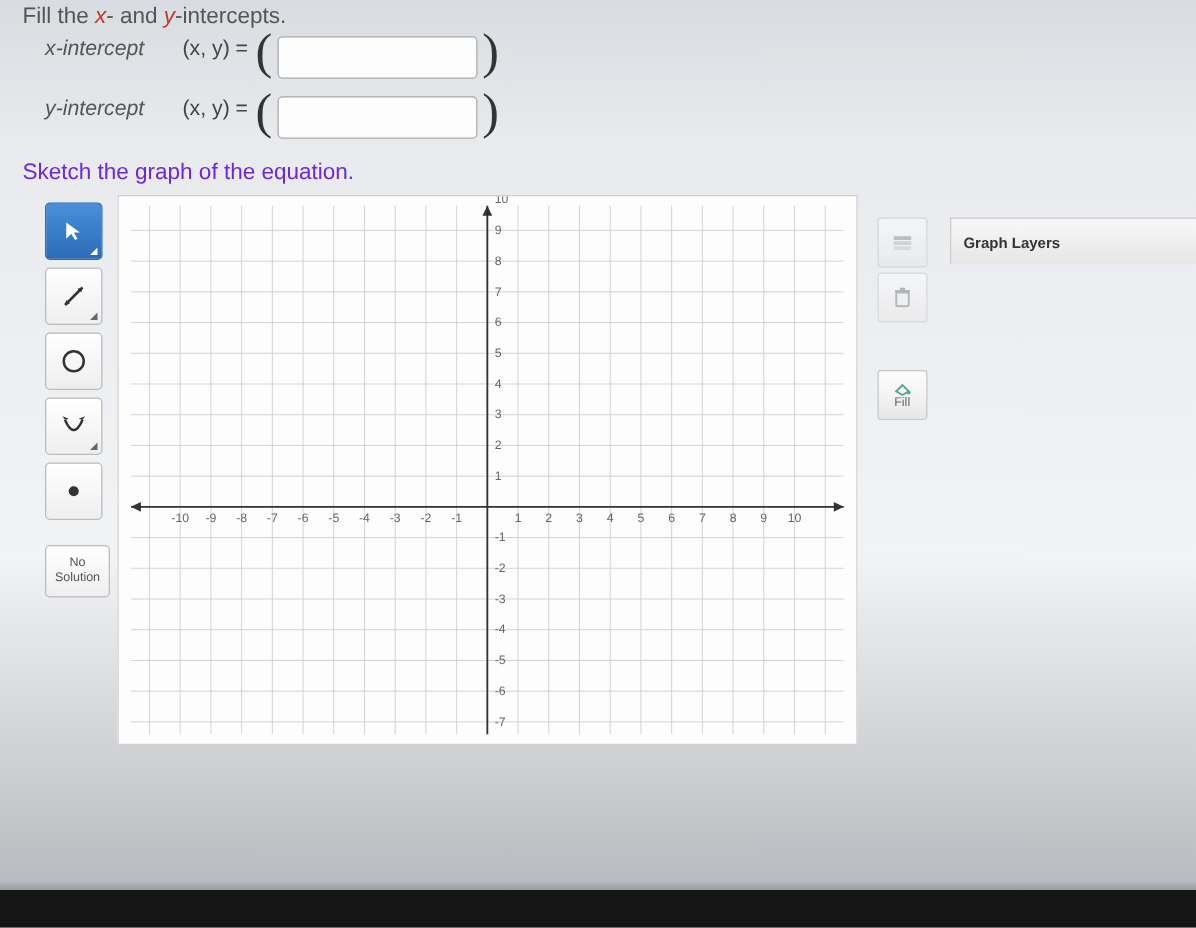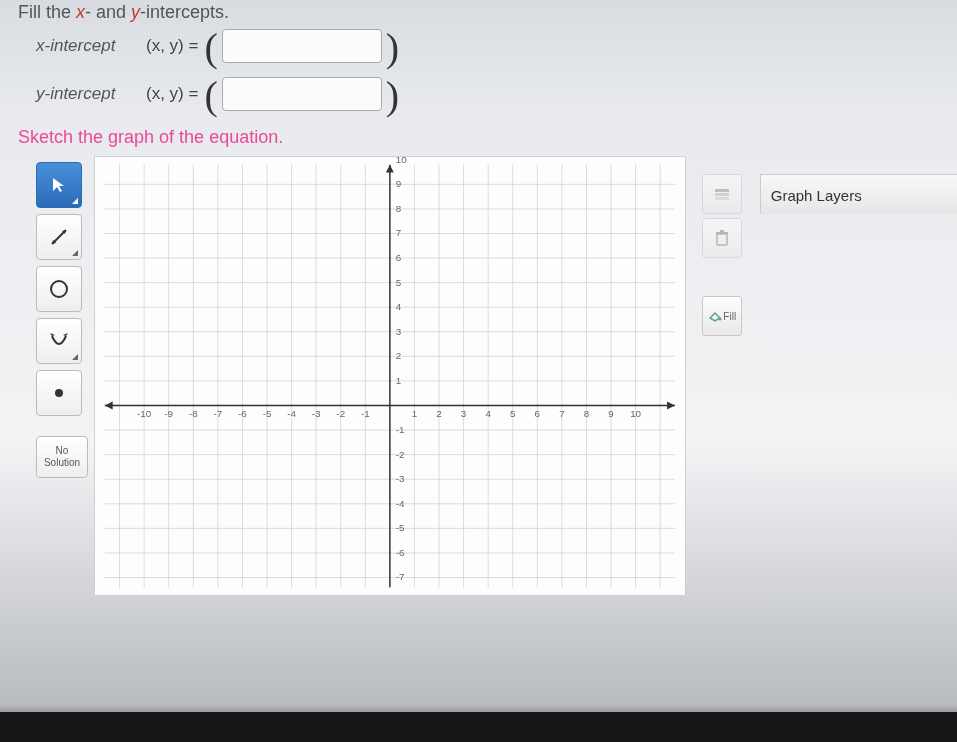--- a/index.html
+++ b/index.html
@@ -9,30 +9,30 @@
     width: 957px;
     height: 742px;
     overflow: hidden;
     color: #444;
     position: relative;
   }
   .content { padding: 0 0 0 18px; }
   .title-line { font-size: 18px; color: #555; margin-top: 2px; }
   .title-line .var { font-style: italic; color: #c0392b; }
   .equation { font-size: 18px; color: #c0392b; margin: 10px 0 18px 56px; font-style: italic; }
-  .intercept-row { display: flex; align-items: center; margin: 6px 0 14px 18px; font-size: 17px; }
+  .intercept-row { display: flex; align-items: flex-start; margin: 6px 0 14px 18px; font-size: 17px; }
   .intercept-row .lbl { font-style: italic; color: #555; width: 110px; }
   .intercept-row .xy { margin-right: 6px; }
   .paren { font-size: 40px; font-family: Georgia, serif; color: #333; line-height: 0.5; position: relative; top: 2px; }
   .answer-box {
     display: inline-block; width: 160px; height: 34px;
     border: 1px solid #aaa; border-radius: 4px; background: #fcfcfc;
     margin: 0 4px;
   }
-  .sketch-text { font-size: 18px; color: #ec4899; margin: 16px 0 8px 0; }
+  .sketch-text { font-size: 18px; color: #6d28d9; margin: 16px 0 8px 0; }
 
   .graph-area { display: flex; align-items: flex-start; gap: 6px; margin-left: 18px; }
   .toolbar { display: flex; flex-direction: column; gap: 6px; margin-top: 6px; }
   .tool-btn {
     width: 46px; height: 46px; border: 1px solid #bbb; border-radius: 4px;
     background: linear-gradient(#fff,#eee); display: flex; align-items: center; justify-content: center;
     cursor: pointer; position: relative;
   }
   .tool-btn.active { background: linear-gradient(#4a90d9,#2a6bb8); border-color:#2a6bb8; }
   .tool-btn .corner { position:absolute; right:3px; bottom:3px; width:0;height:0;border-left:6px solid transparent;border-bottom:6px solid #666; }
@@ -44,31 +44,31 @@
     padding: 2px;
   }
 
   .graph-wrap { position: relative; width: 600px; height: 440px; border:1px solid #d0d0d0; background:#fdfdfd; overflow:hidden; }
   .grid-svg { width:100%; height:100%; }
   .tick-label { font-size:10px; fill:#666; font-family:Arial; }
 
   .side-tools { display:flex; flex-direction:column; gap:4px; margin-left: 10px; margin-top: 18px; }
   .side-btn {
     width: 40px; height: 40px; border:1px solid #c8c8c8; border-radius:3px;
-    background: linear-gradient(#fefefe,#e8e8e8); display:flex; 
+    background: linear-gradient(#fefefe,#e8e8e8); display:flex; flex-direction:column;
     align-items:center; justify-content:center; font-size:10px; color:#666; cursor:pointer;
   }
   .side-btn.disabled { opacity:0.55; cursor:default; }
 
   .layers-panel {
     margin-left: 12px; margin-top: 18px; width: 200px;
     border-top:1px solid #ccc; border-left:1px solid #ccc;
     background: linear-gradient(#f8f8f8,#e6e6e6);
   }
-  .layers-panel h3 { font-size:15px; font-weight:normal; color:#333; padding:12px 10px 10px 10px; }
+  .layers-panel h3 { font-size:12px; font-weight:bold; color:#333; padding:12px 10px 10px 10px; }
   .layers-panel p { font-size:13px; color:#555; padding:8px 10px 14px 10px; line-height:1.4; }
 
   .bottom-bar { position:absolute; left:0; right:0; bottom:0; height:30px; background:#151515; }
 </style>
 </head>
 <body>
 
 <div class="content">
   <div class="title-line">
     <span>Fill the </span><span class="var">x</span><span>- and </span><span class="var">y</span><span>-intercepts.</span>

